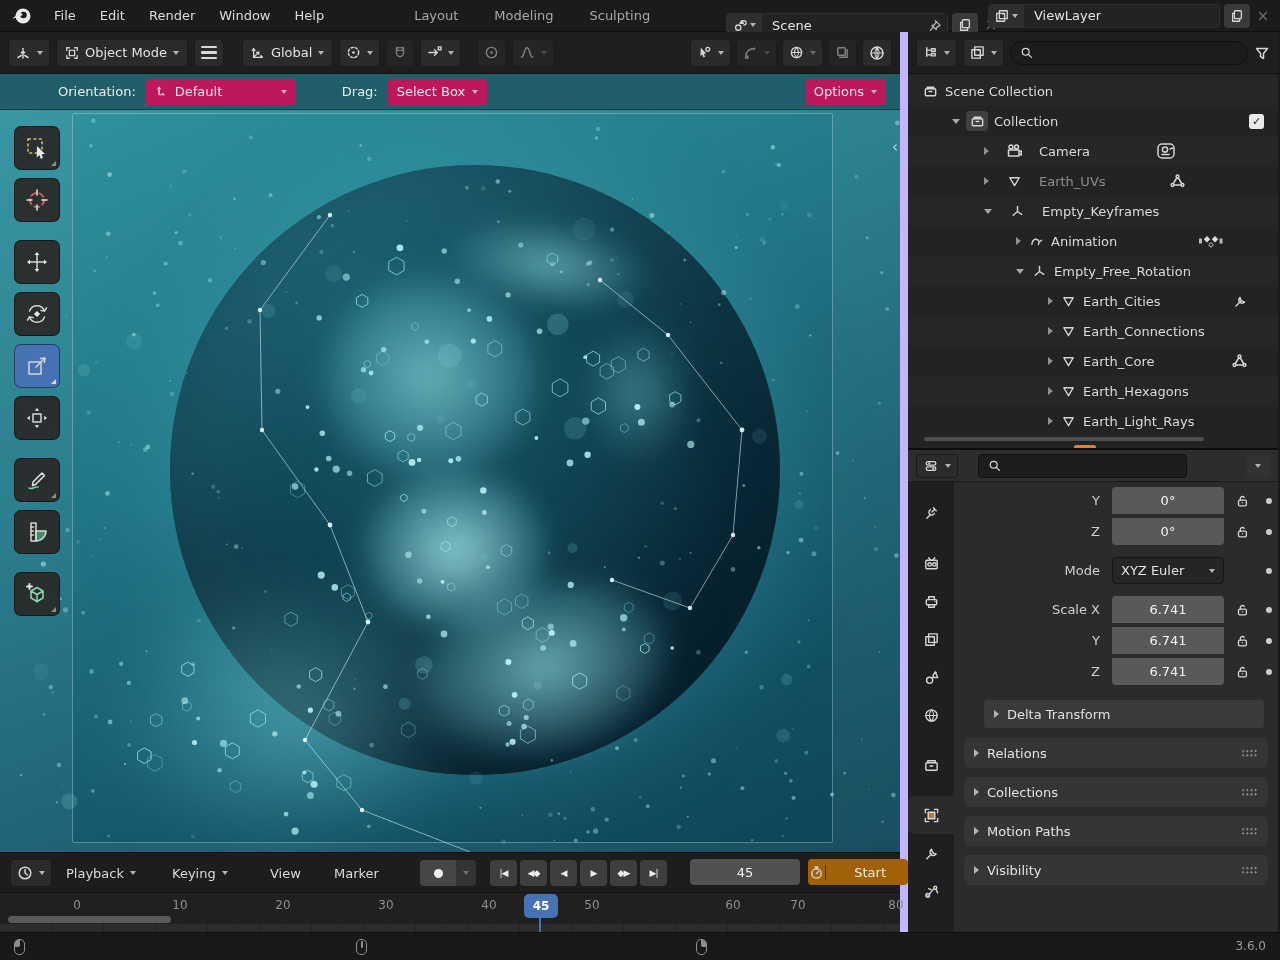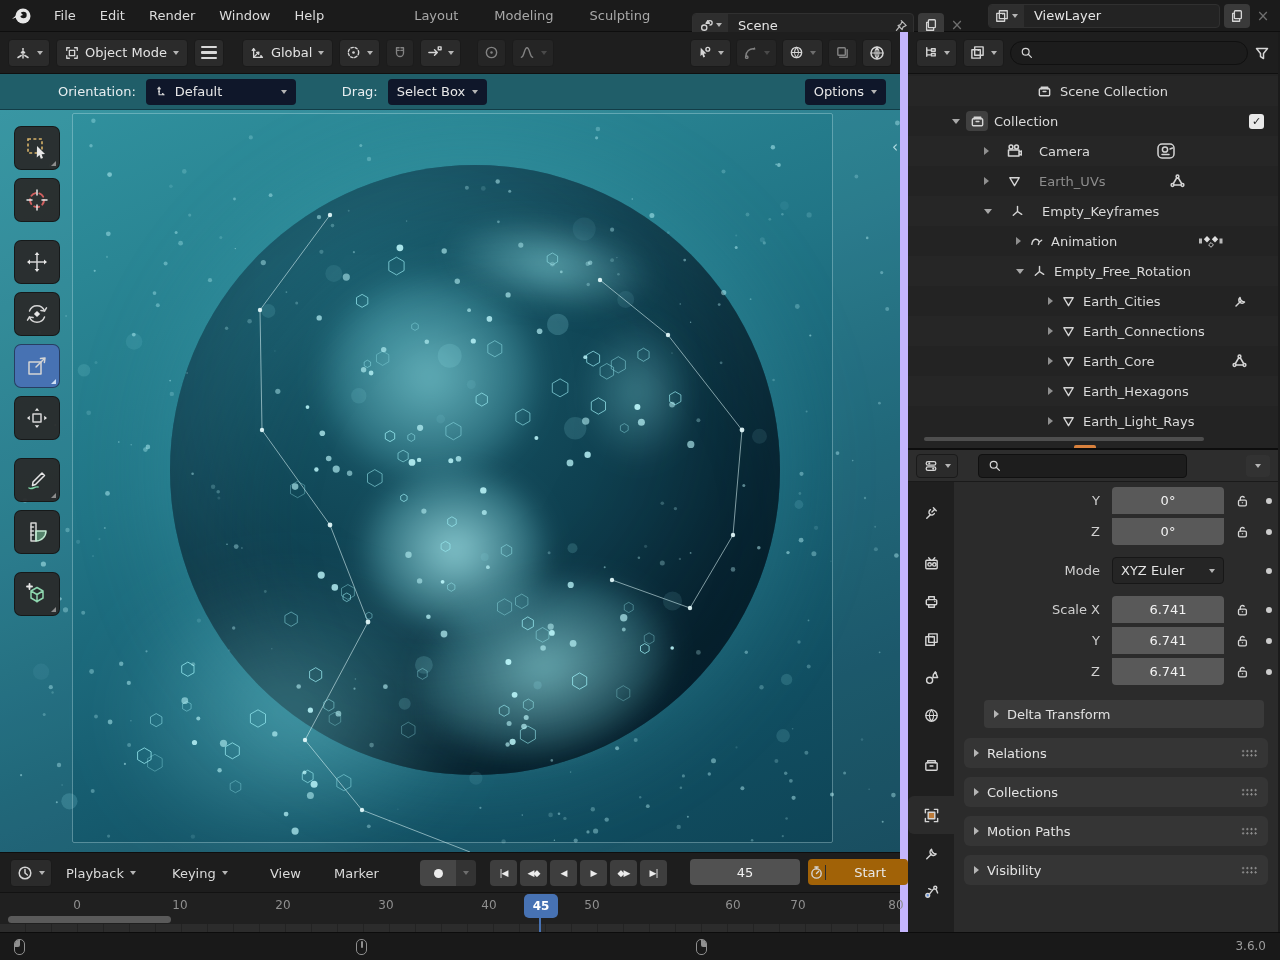--- a/index.html
+++ b/index.html
@@ -9,21 +9,21 @@
   .app{position:relative;width:1280px;height:960px;background:#1b1b1b;}
 
   
   .topbar{position:relative;height:32px;background:#1b1b1b;display:flex;align-items:center;
     padding:0 10px;border-bottom:1px solid #0e0e0e;}
   .logo{width:22px;height:22px;margin-right:10px;flex:0 0 auto;}
   .menu-item{padding:0 12px;color:#dcdcdc;cursor:default;}
   .ws-tabs{display:flex;margin-left:60px;color:#a8a8a8;}
   .ws-tab{padding:0 18px;}
   .sel-group{position:absolute;display:flex;align-items:center;height:24px;}
-  .sel-scene{left:692px;margin-top:19px;}
+  .sel-scene{left:726px;margin-top:19px;}
   .sel-viewlayer{left:988px;}
   .sel{display:flex;align-items:center;background:#232323;border:1px solid #303030;
     border-radius:4px;height:24px;}
   .sel .iconbox{display:flex;align-items:center;gap:3px;padding:0 6px;height:100%;
     background:#2e2e2e;border-radius:3px 0 0 3px;}
   .sel .lbl{padding:0 10px;color:#e4e4e4;}
   .sel .pin{padding:0 6px;opacity:.85;}
   .sq-btn{width:26px;height:24px;margin-left:4px;background:#3a3a3a;border-radius:4px;
     display:flex;align-items:center;justify-content:center;}
   .x-btn{margin-left:4px;color:#6f6f6f;font-size:15px;width:18px;text-align:center;}
@@ -44,21 +44,21 @@
     display:flex;align-items:center;gap:6px;padding:0 8px;color:#e2e2e2;}
   .hbtn.icon-only{padding:0 6px;}
   .hbtn.dim{opacity:.55;}
   .hamb{display:flex;flex-direction:column;gap:3px;}
   .hamb i{display:block;width:16px;height:2.5px;background:#d9d9d9;border-radius:1px;}
   .hgroup-right{margin-left:auto;display:flex;align-items:center;gap:5px;}
 
   
   .tset{height:36px;background:#205e69;border-bottom:1px solid #123d47;display:flex;
     align-items:center;gap:10px;padding-left:58px;color:#e7eef0;}
-  .tdd{display:flex;align-items:center;gap:7px;background:#0f172a;border-radius:4px;
+  .tdd{display:flex;align-items:center;gap:7px;background:#be185d;border-radius:4px;
     height:26px;padding:0 9px;color:#e8e8e8;}
   .tset .spacer{width:26px;}
   .opt-btn{margin-left:auto;margin-right:14px;}
 
   
   .viewport{position:relative;height:742px;overflow:hidden;
     background:linear-gradient(158deg,#31929f 0%,#2a8694 18%,#217586 40%,#175f72 62%,#114e61 82%,#0e4355 100%);}
   .cam-frame{position:absolute;left:72px;top:3px;width:761px;height:730px;
     border:1px solid rgba(195,228,233,.38);border-radius:2px;
     box-shadow:0 0 0 2000px rgba(140,205,214,.09);}
@@ -127,21 +127,21 @@
     border-radius:12px;height:24px;padding:0 9px;}
   .search input{flex:1;background:transparent;border:none;outline:none;color:#ddd;font:inherit;min-width:0;}
   .o-body{position:relative;flex:1;overflow:hidden;padding-top:2px;
     background-image:repeating-linear-gradient(180deg,transparent 0 2px,transparent 2px 8px);}
   .orow{height:30px;display:flex;align-items:center;gap:6px;padding-right:14px;color:#dadada;}
   .orow:nth-child(odd){background:#262626;}
   .orow .arr-r{width:0;height:0;border-top:4px solid transparent;border-bottom:4px solid transparent;
     border-left:5.5px solid #8f8f8f;flex:0 0 auto;}
   .orow .arr-d{width:0;height:0;border-left:4px solid transparent;border-right:4px solid transparent;
     border-top:5.5px solid #a8a8a8;flex:0 0 auto;}
-  .d0{padding-left:32px;justify-content:center;}.d1{padding-left:44px;}.d2{padding-left:76px;gap:16px;}
+  .d0{padding-left:13px;}.d1{padding-left:44px;}.d2{padding-left:76px;gap:16px;}
   .d3{padding-left:108px;}.d4{padding-left:140px;}
   .olabel{white-space:nowrap;overflow:hidden;text-overflow:clip;}
   .olabel.dim{color:#8d8d8d;}
   .obadge{margin-left:auto;display:flex;align-items:center;flex:0 0 auto;}
   .iconwrap{width:18px;height:18px;display:flex;align-items:center;justify-content:center;flex:0 0 auto;}
   .iconwrap.hl{background:rgba(120,120,120,.35);border-radius:4px;width:22px;height:20px;}
   .o-check{width:15px;height:15px;background:#e9e9e9;border-radius:3px;color:#222;display:flex;
     align-items:center;justify-content:center;font-size:11px;font-weight:bold;margin-left:auto;}
   .o-scroll{position:absolute;left:16px;bottom:7px;width:280px;height:4px;background:#4e4e4e;border-radius:2px;}
   .o-sliver{position:absolute;left:166px;bottom:0px;width:22px;height:3px;background:#d9813d;border-radius:2px 2px 0 0;}

